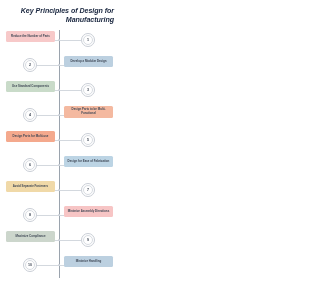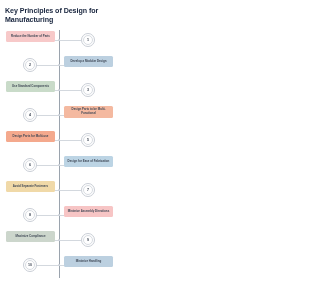--- a/index.html
+++ b/index.html
@@ -4,28 +4,29 @@
 <style>
   html,body{margin:0;padding:0;}
   body{
     width:119px;height:300px;
     background:#ffffff;
     font-family:"Liberation Sans", sans-serif;
     overflow:hidden;
     position:relative;
   }
   #page-title{
-    text-align:left;
+    text-align:right;
     color:#17243d;
     font-weight:bold;
     font-size:7.1px;
     line-height:9.4px;
     letter-spacing:-0.05px;
     padding:7px 5px 0 5px;
     margin:0;
+    font-style:italic;
   }
   #timeline{
     position:absolute;
     left:0;top:28px;
     width:119px;height:272px;
   }
   #spine{
     position:absolute;
     left:59px;top:2px;
     width:1px;height:248px;

